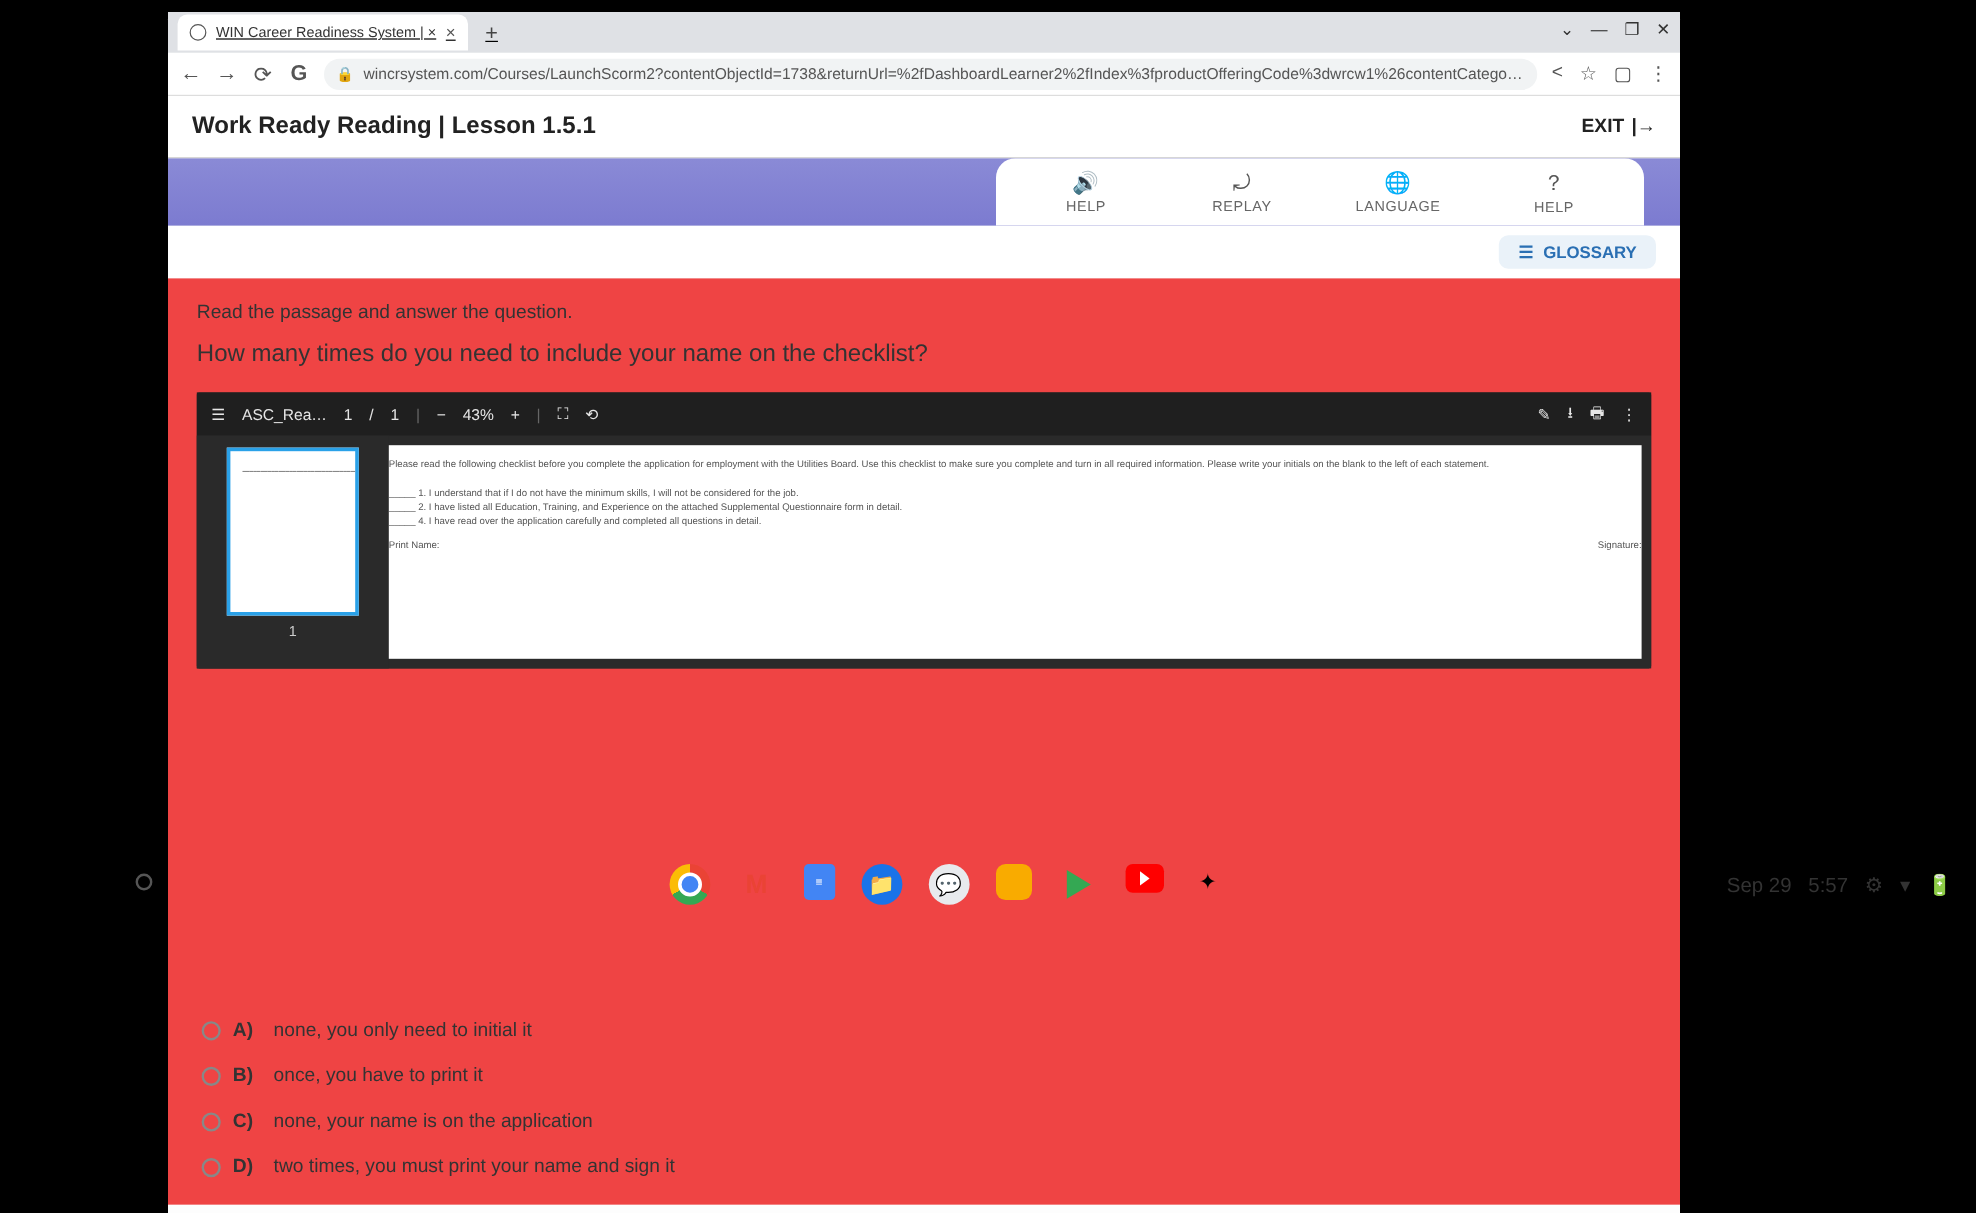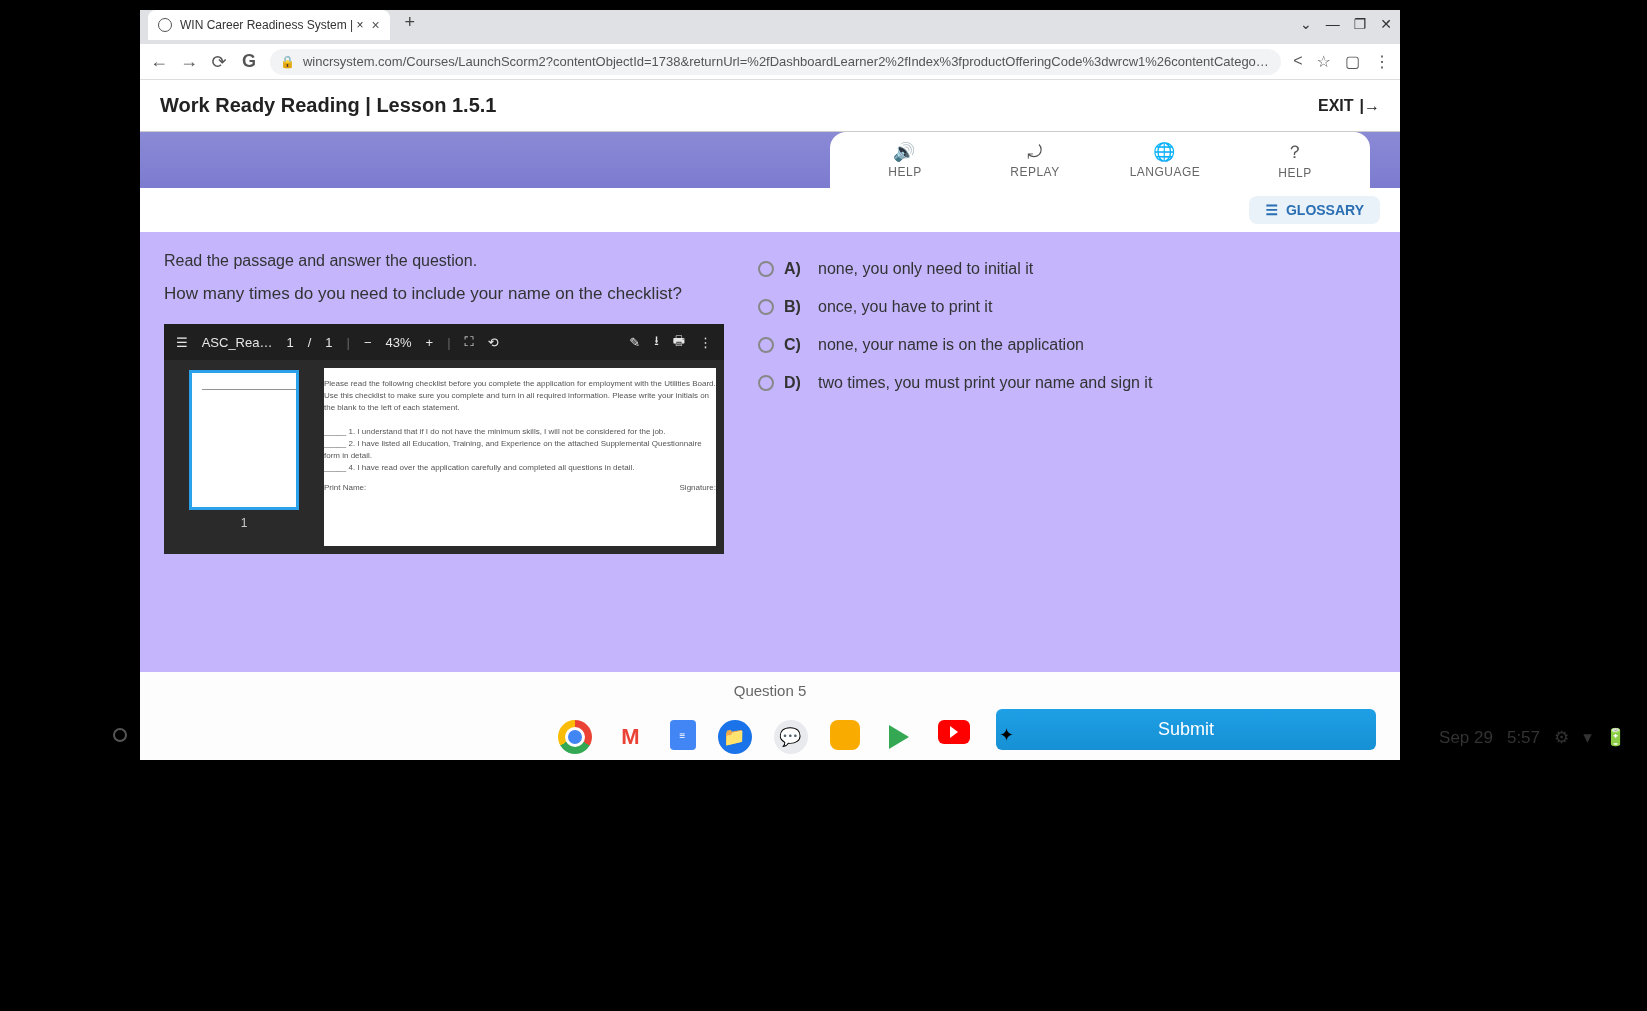--- a/index.html
+++ b/index.html
@@ -17,23 +17,24 @@
     left: 140px;
     top: 10px;
     width: 1260px;
     background: #f1f1f1;
     border-radius: 6px 6px 0 0;
   }
   .tab-strip {
     height: 34px;
     background: #dfe1e5;
     display: flex;
-    align-items: flex-start;
+    align-items: center;
     padding: 0 8px;
     gap: 8px;
+    text-decoration: underline;
   }
   .tab {
     background: #fff;
     border-radius: 8px 8px 0 0;
     height: 30px;
     padding: 0 10px;
     display: flex;
     align-items: center;
     gap: 8px;
     font-size: 12px;
@@ -149,30 +150,31 @@
     border-radius: 8px;
     padding: 6px 16px;
     font-size: 14px;
     display: flex; align-items: center; gap: 8px;
     font-weight: bold;
   }
   .glossary-chip .bars { color: #2a6fb3; }
 
   
   .content {
-    background: #c4b5fd;
+    background: #ef4444;
     display: flex;
     padding: 20px 24px 10px 24px;
     gap: 30px;
     min-height: 440px;
+    flex-direction: column;
   }
   .left-col { flex: 0 0 560px; }
   .right-col { flex: 1; }
   .prompt-line { font-size: 16px; color: #333; margin-bottom: 14px; }
-  .question-line { font-size: 17px; color: #333; margin-bottom: 20px; }
+  .question-line { font-size: 20px; color: #333; margin-bottom: 20px; }
 
   
   .pdf-viewer {
     background: #2a2a2a;
     border-radius: 2px;
     height: 230px;
     display: flex;
     flex-direction: column;
   }
   .pdf-toolbar {

